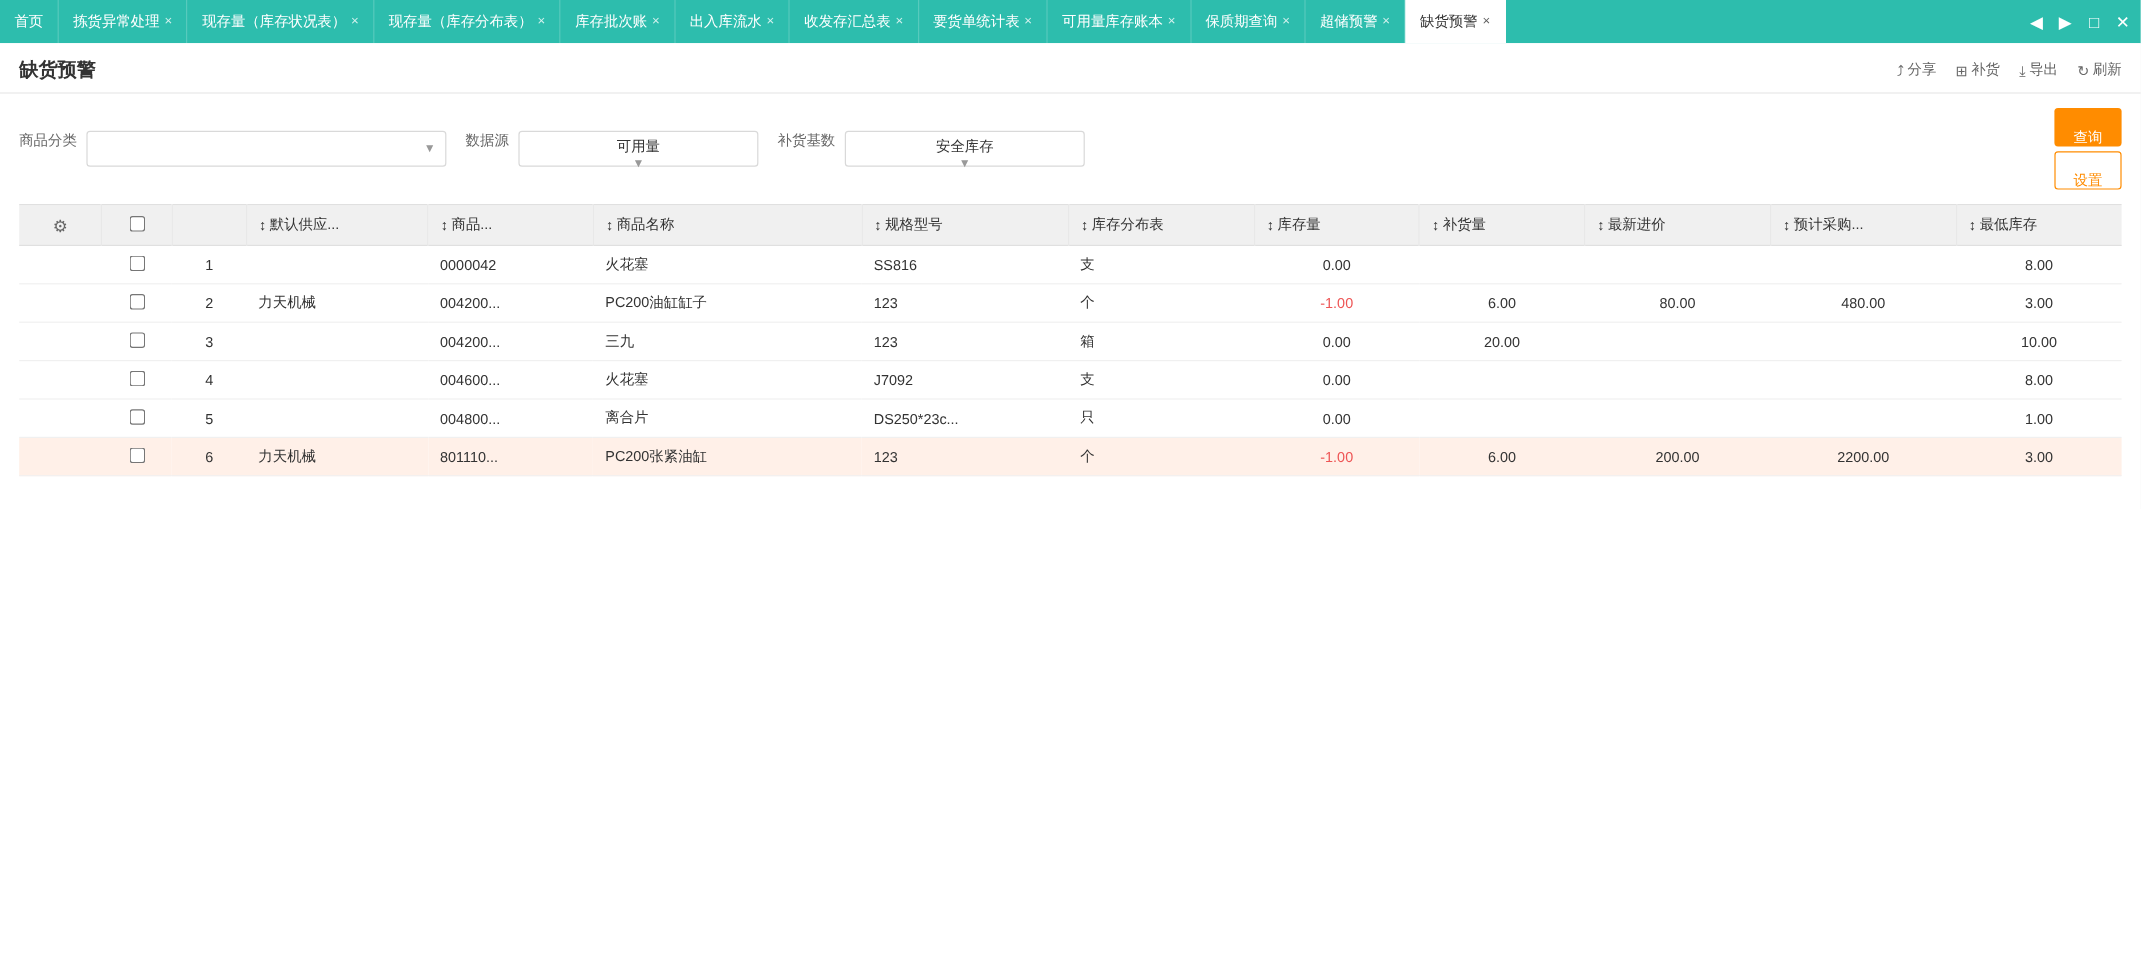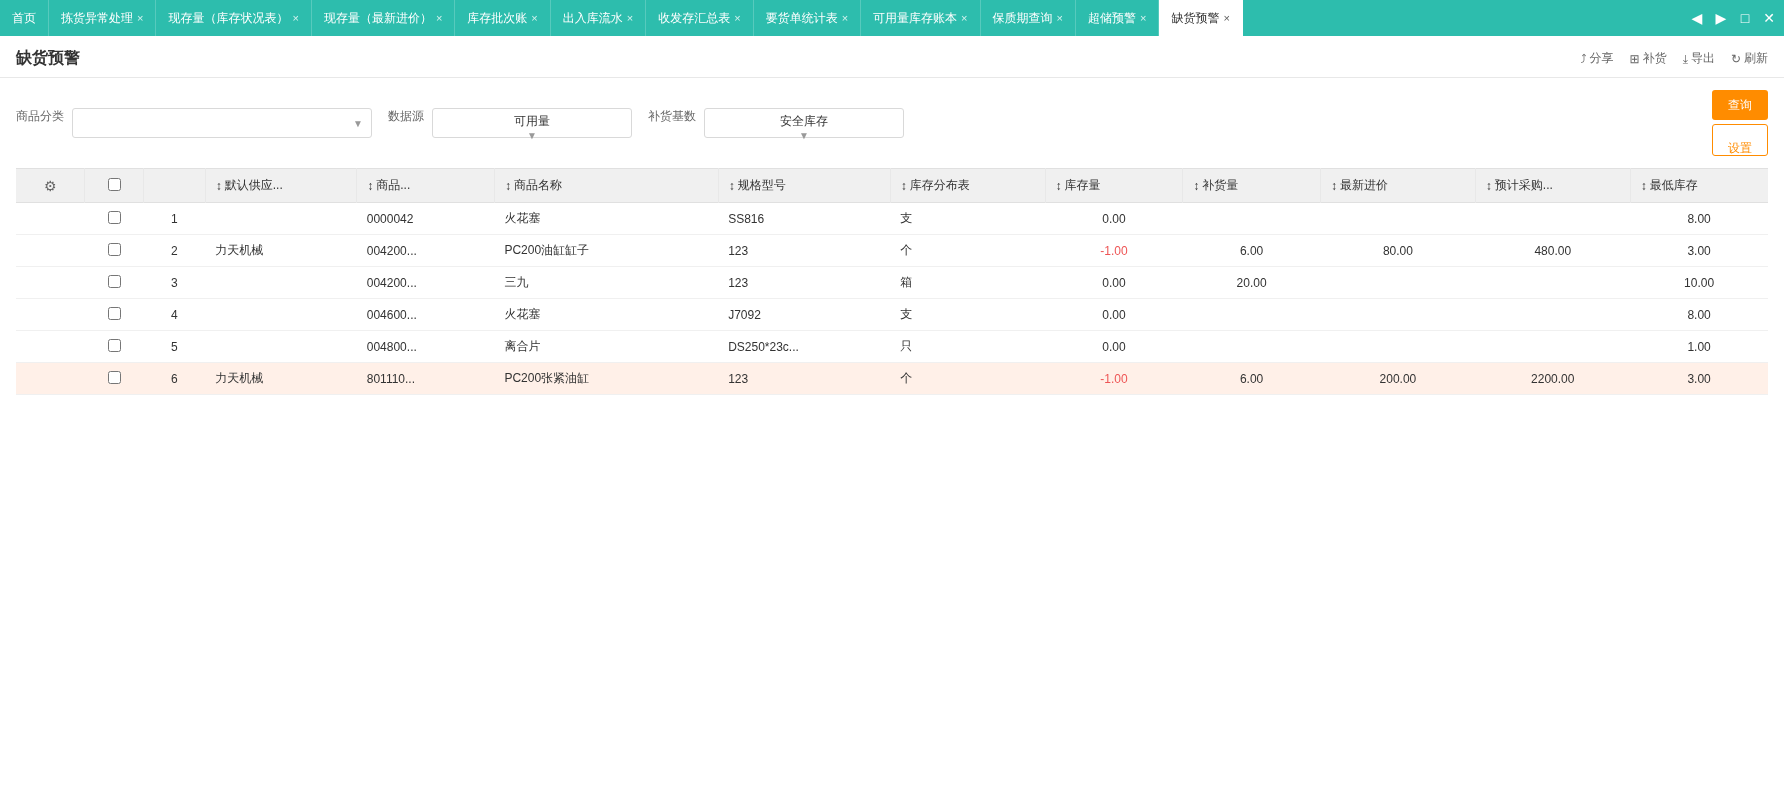--- a/index.html
+++ b/index.html
@@ -124,21 +124,21 @@
       color: #333;
     }
     .chevron-down {
       color: #999;
       font-size: 10px;
     }
     .query-btn {
       background: #ff8c00;
       color: #fff;
       border: none;
-      padding: 6px 16px;
+      padding: 16px 16px;
       border-radius: 3px;
       cursor: pointer;
       font-size: 12px;
       height: 30px;
     }
     .settings-btn {
       background: #fff;
       color: #ff8c00;
       border: 1px solid #ff8c00;
       padding: 15px 14px;
@@ -227,21 +227,21 @@
   </div>
   <div class="tab-item">
     <span>拣货异常处理</span>
     <span class="close-btn">×</span>
   </div>
   <div class="tab-item">
     <span>现存量（库存状况表）</span>
     <span class="close-btn">×</span>
   </div>
   <div class="tab-item">
-    <span>现存量（最新进价）</span>
+    <span>现存量（库存分布表）</span>
     <span class="close-btn">×</span>
   </div>
   <div class="tab-item">
     <span>库存批次账</span>
     <span class="close-btn">×</span>
   </div>
   <div class="tab-item">
     <span>出入库流水</span>
     <span class="close-btn">×</span>
   </div>

